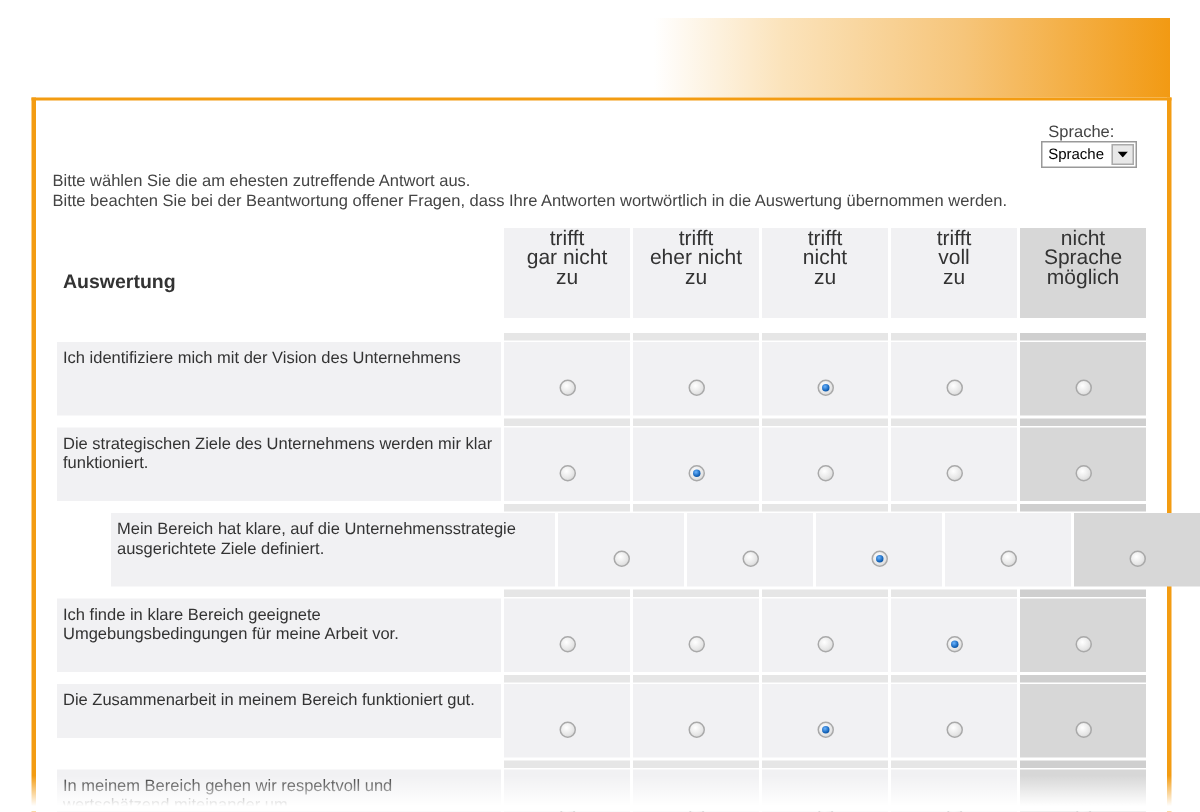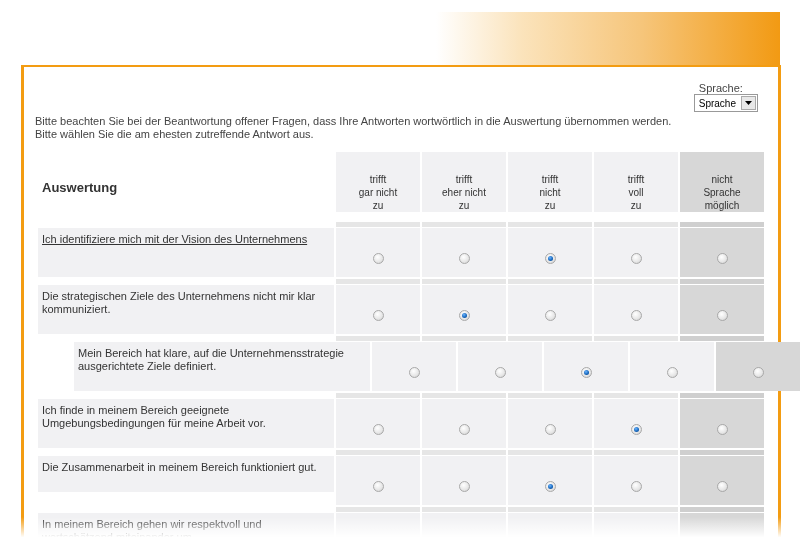--- a/index.html
+++ b/index.html
@@ -48,22 +48,22 @@
     .acell {
       position: absolute; width: 84px; background: #f1f1f3;
       display: flex; align-items: center; justify-content: center;
     }
     .acell.dark { background: #d7d7d7; }
     .hdr-title {
       position: absolute; left: 18px; top: 28px; font-size: 13px; font-weight: bold; color: #333;
     }
     .hcell {
       position: absolute; width: 84px; height: 60px; background: #f1f1f3;
-      font-size: 10px; line-height: 13px; color: #333; text-align: center;
-      display: flex; flex-direction: column; justify-content: flex-end;
+      font-size: 14px; line-height: 13px; color: #333; text-align: center;
+      display: flex; flex-direction: column; justify-content: flex-start;
     }
     .hcell.dark { background: #d7d7d7; }
     .sep { position: absolute; height: 5px; background: #e6e6e6; }
     .sep.dark { background: #cfcfcf; }
     .radio {
       width: 11px; height: 11px; border-radius: 50%;
       background: radial-gradient(circle at 40% 35%, #ffffff 0%, #e6e6e6 60%, #c9c9c9 100%);
       border: 1px solid #a9a9a9; box-sizing: border-box; position: relative;
     }
     .radio.checked::after {
@@ -90,22 +90,22 @@
       <span class="select-value">Sprache</span>
       <span class="select-btn">
         <svg width="7" height="4" viewBox="0 0 7 4">
             <polygon points="0,0 7,0 3.5,4" fill="#000"></polygon>
           </svg>
       </span>
     </div>
   </div>
 
   <div class="intro">
+    <div>Bitte wählen Sie die am ehesten zutreffende Antwort aus.</div>
     <div>Bitte beachten Sie bei der Beantwortung offener Fragen, dass Ihre Antworten wortwörtlich in die Auswertung übernommen werden.</div>
-    <div>Bitte wählen Sie die am ehesten zutreffende Antwort aus.</div>
   </div>
 
   <div class="table" id="qtable">
     <div class="row" style="height:68px;">
       <span class="hdr-title">Auswertung</span>
     <div class="hcell" style="left: 312px; top: 0px;">
           <div>trifft</div>
           <div>gar nicht</div>
           <div>zu</div>
         </div>
@@ -131,46 +131,46 @@
         </div>
       </div>
   <div class="row" style="height: 8px;">
         <div class="sep" style="left: 312px; width: 84px; top: 2px;"></div>
         <div class="sep" style="left: 398px; width: 84px; top: 2px;"></div>
         <div class="sep" style="left: 484px; width: 84px; top: 2px;"></div>
         <div class="sep" style="left: 570px; width: 84px; top: 2px;"></div>
         <div class="sep dark" style="left: 656px; width: 84px; top: 2px;"></div>
       </div>
       <div class="row" style="height: 49px;">
-        <div class="qcell" style="top: 0px; height: 49px; text-decoration: underline;">Ich identifiziere mich mit der Vision des Unternehmens</div>
-        <div class="acell" style="left: 312px; top: 0px; height: 49px;">
-          <div class="radio" style="margin-top: 12px;"></div>
-        </div>
-        <div class="acell" style="left: 398px; top: 0px; height: 49px;">
-          <div class="radio" style="margin-top: 12px;"></div>
-        </div>
-        <div class="acell" style="left: 484px; top: 0px; height: 49px;">
-          <div class="radio checked" style="margin-top: 12px;"></div>
-        </div>
-        <div class="acell" style="left: 570px; top: 0px; height: 49px;">
-          <div class="radio" style="margin-top: 12px;"></div>
-        </div>
-        <div class="acell dark" style="left: 656px; top: 0px; height: 49px;">
-          <div class="radio" style="margin-top: 12px;"></div>
-        </div>
-      </div>
-      <div class="row" style="height: 8px;">
-        <div class="sep" style="left: 312px; width: 84px; top: 2px;"></div>
-        <div class="sep" style="left: 398px; width: 84px; top: 2px;"></div>
-        <div class="sep" style="left: 484px; width: 84px; top: 2px;"></div>
-        <div class="sep" style="left: 570px; width: 84px; top: 2px;"></div>
-        <div class="sep dark" style="left: 656px; width: 84px; top: 2px;"></div>
-      </div>
-      <div class="row" style="height: 49px;">
-        <div class="qcell" style="top: 0px; height: 49px;">Die strategischen Ziele des Unternehmens nicht mir klar kommuniziert.</div>
+        <div class="qcell" style="top: 0px; height: 49px;">Ich identifiziere mich mit der Vision des Unternehmens</div>
+        <div class="acell" style="left: 312px; top: 0px; height: 49px;">
+          <div class="radio" style="margin-top: 12px;"></div>
+        </div>
+        <div class="acell" style="left: 398px; top: 0px; height: 49px;">
+          <div class="radio" style="margin-top: 12px;"></div>
+        </div>
+        <div class="acell" style="left: 484px; top: 0px; height: 49px;">
+          <div class="radio checked" style="margin-top: 12px;"></div>
+        </div>
+        <div class="acell" style="left: 570px; top: 0px; height: 49px;">
+          <div class="radio" style="margin-top: 12px;"></div>
+        </div>
+        <div class="acell dark" style="left: 656px; top: 0px; height: 49px;">
+          <div class="radio" style="margin-top: 12px;"></div>
+        </div>
+      </div>
+      <div class="row" style="height: 8px;">
+        <div class="sep" style="left: 312px; width: 84px; top: 2px;"></div>
+        <div class="sep" style="left: 398px; width: 84px; top: 2px;"></div>
+        <div class="sep" style="left: 484px; width: 84px; top: 2px;"></div>
+        <div class="sep" style="left: 570px; width: 84px; top: 2px;"></div>
+        <div class="sep dark" style="left: 656px; width: 84px; top: 2px;"></div>
+      </div>
+      <div class="row" style="height: 49px;">
+        <div class="qcell" style="top: 0px; height: 49px;">Die strategischen Ziele des Unternehmens werden mir klar funktioniert.</div>
         <div class="acell" style="left: 312px; top: 0px; height: 49px;">
           <div class="radio" style="margin-top: 12px;"></div>
         </div>
         <div class="acell" style="left: 398px; top: 0px; height: 49px;">
           <div class="radio checked" style="margin-top: 12px;"></div>
         </div>
         <div class="acell" style="left: 484px; top: 0px; height: 49px;">
           <div class="radio" style="margin-top: 12px;"></div>
         </div>
         <div class="acell" style="left: 570px; top: 0px; height: 49px;">
@@ -206,21 +206,21 @@
         </div>
       </div>
       <div class="row" style="height: 8px;">
         <div class="sep" style="left: 312px; width: 84px; top: 2px;"></div>
         <div class="sep" style="left: 398px; width: 84px; top: 2px;"></div>
         <div class="sep" style="left: 484px; width: 84px; top: 2px;"></div>
         <div class="sep" style="left: 570px; width: 84px; top: 2px;"></div>
         <div class="sep dark" style="left: 656px; width: 84px; top: 2px;"></div>
       </div>
       <div class="row" style="height: 49px;">
-        <div class="qcell" style="top: 0px; height: 49px;">Ich finde in meinem Bereich geeignete Umgebungsbedingungen für meine Arbeit vor.</div>
+        <div class="qcell" style="top: 0px; height: 49px;">Ich finde in klare Bereich geeignete Umgebungsbedingungen für meine Arbeit vor.</div>
         <div class="acell" style="left: 312px; top: 0px; height: 49px;">
           <div class="radio" style="margin-top: 12px;"></div>
         </div>
         <div class="acell" style="left: 398px; top: 0px; height: 49px;">
           <div class="radio" style="margin-top: 12px;"></div>
         </div>
         <div class="acell" style="left: 484px; top: 0px; height: 49px;">
           <div class="radio" style="margin-top: 12px;"></div>
         </div>
         <div class="acell" style="left: 570px; top: 0px; height: 49px;">

